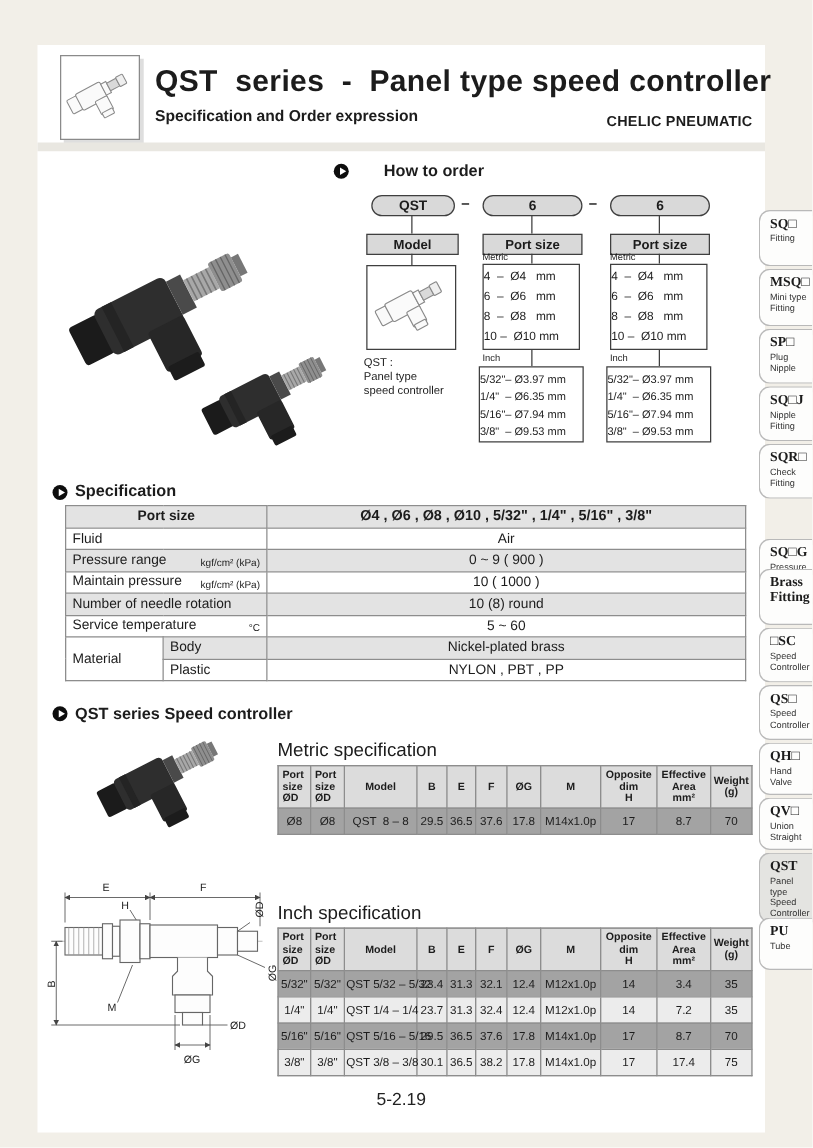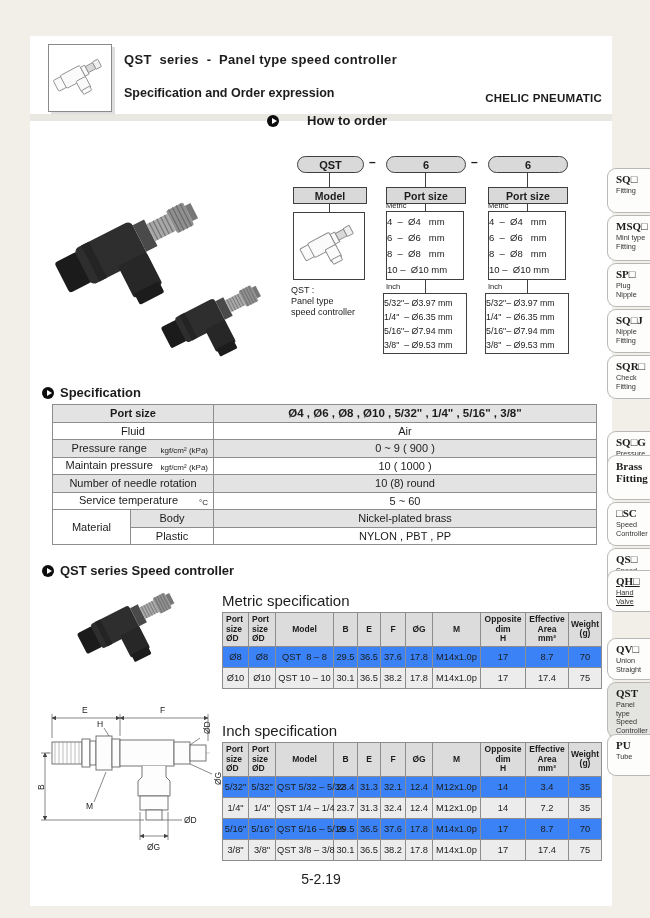--- a/index.html
+++ b/index.html
@@ -4,21 +4,21 @@
 <style>
   html,body{margin:0;padding:0;}
   body{width:650px;height:918px;position:relative;background:#f2efe8;
        font-family:"Liberation Sans",sans-serif;color:#1c1c1c;overflow:hidden;}
   .abs{position:absolute;}
   #content-bg{left:30px;top:36px;width:582px;height:870px;background:#ffffff;}
 
   
   #thumb-box{left:48px;top:44px;width:62px;height:66px;background:#fff;border:1px solid #8a8a8a;
              box-shadow:3px 3px 0 rgba(0,0,0,.13);}
-  #page-title{left:124px;top:52px;font-size:13px;font-weight:bold;white-space:pre;letter-spacing:.3px;}
+  #page-title{left:124px;top:52px;font-size:24px;font-weight:bold;white-space:pre;letter-spacing:.3px;}
   #page-subtitle{left:124px;top:86px;font-size:12.5px;font-weight:bold;}
   #brand{left:400px;top:92px;width:202px;text-align:right;font-size:11.5px;font-weight:bold;letter-spacing:.2px;}
   #header-divider{left:30px;top:114px;width:582px;height:7px;background:#e9e7e1;}
 
   
   .section-head{position:absolute;display:flex;align-items:center;gap:6px;font-weight:bold;font-size:13px;}
   .bullet{width:12px;height:12px;border-radius:50%;background:#0d0d0d;display:inline-flex;
           align-items:center;justify-content:center;flex:0 0 12px;}
   .bullet i{display:block;width:0;height:0;border-left:5px solid #fff;
             border-top:3.5px solid transparent;border-bottom:3.5px solid transparent;margin-left:2px;}
@@ -33,32 +33,32 @@
   .vline{position:absolute;width:1px;background:#3f3f3f;}
   .optbox{display:flex;flex-direction:column;justify-content:center;}
   .opt{white-space:pre;font-size:9.5px;line-height:16px;text-align:left;}
   .opt.small{font-size:8.8px;line-height:14px;}
   .mini-label{position:absolute;font-size:7.5px;}
   .caption{position:absolute;font-size:9px;line-height:11px;white-space:pre-line;}
 
   
   #spec-wrap{left:52px;top:404px;width:545px;}
   #spec-wrap table{border-collapse:collapse;width:100%;table-layout:fixed;border:1.6px solid #3f3f3f;background:#fff;}
-  #spec-wrap td{border:1px solid #8d8d8d;font-size:11px;height:16.5px;padding:0 5px;vertical-align:middle;text-align:center;}
+  #spec-wrap td{border:1px solid #8d8d8d;font-size:11px;height:16.5px;padding:0 5px;vertical-align:middle;}
   #spec-wrap tr.shade{background:#e3e3e3;}
   #spec-wrap td.val{text-align:center;padding:0 2px;}
   #spec-wrap td.bold{font-weight:bold;font-size:11.5px;}
   #spec-wrap td.headlbl{text-align:center;font-weight:bold;}
   #spec-wrap td.matcell{background:#fff;}
   #spec-wrap .unit{float:right;font-size:8px;padding-top:4px;}
 
   
   .dimtab{position:absolute;left:222px;width:379px;}
   .dimtitle{font-size:15px;margin-bottom:3px;}
-  .dimtab table{border-collapse:collapse;border:1.5px solid #444;background:#3b82f6;table-layout:fixed;width:379px;}
+  .dimtab table{border-collapse:collapse;border:1.5px solid #444;background:#a3a3a3;table-layout:fixed;width:379px;}
   .dimtab th{background:#dcdcdc;border:1px solid #8d8d8d;font-size:8.5px;line-height:9.5px;font-weight:bold;
              padding:2px 0;vertical-align:middle;text-align:center;}
   .dimtab th:nth-child(1),.dimtab th:nth-child(2){text-align:left;padding-left:3px;}
   .dimtab td{border:1px solid #8d8d8d;font-size:9.3px;text-align:center;height:18px;white-space:pre;}
   .dimtab tr.alt{background:#ececec;}
 
   
   .tab{position:absolute;right:0;width:43px;background:#fdfdfc;border:1px solid #b9b9b9;border-right:none;
        border-radius:9px 0 0 9px;padding:4px 2px 2px 8px;box-sizing:border-box;}
   .tab.active{background:#e4e4e1;}
@@ -107,21 +107,21 @@
         <rect x="116" y="-12" width="18" height="24" rx="2" fill="#8f8f8f"></rect>
         <path d="M119,-12 V12 M123,-12 V12 M127,-12 V12 M131,-12 V12" stroke="#666" stroke-width="1"></path>
         <rect x="134" y="-8" width="6" height="16" fill="#777"></rect>
       </g>
     </defs>
     <use href="#fit" transform="translate(14,128) rotate(-27) scale(1.06)"></use>
     <use href="#fit" transform="translate(118,188) rotate(-27) scale(0.74)"></use>
   </svg>
 </div>
 
-<div class="section-head" style="left:267px;top:113px;gap:28px;">
+<div class="section-head" style="left:267px;top:129px;gap:28px;">
   <span class="bullet">
       <i></i>
     </span>
   <span>How to order</span>
 </div>
 
 <div class="pill" style="left:297px;top:156px;width:65px;">QST</div>
 <div class="dash" style="left:369px;top:155px;">–</div>
 <div class="pill" style="left:386px;top:156px;width:78px;">6</div>
 <div class="dash" style="left:471px;top:155px;">–</div>
@@ -182,21 +182,21 @@
     <div class="opt small">5/16"– Ø7.94 mm</div>
     <div class="opt small">3/8"  – Ø9.53 mm</div>
   </div>
 <div class="wbox optbox inchbox" style="left:485px;top:293px;width:84px;height:61px;">
     <div class="opt small">5/32"– Ø3.97 mm</div>
     <div class="opt small">1/4"  – Ø6.35 mm</div>
     <div class="opt small">5/16"– Ø7.94 mm</div>
     <div class="opt small">3/8"  – Ø9.53 mm</div>
   </div>
 
-<div class="section-head" style="left:42px;top:385px;">
+<div class="section-head" style="left:42px;top:385px;align-items:flex-end;">
   <span class="bullet">
       <i></i>
     </span>
   <span>Specification</span>
 </div>
 <div id="spec-wrap" class="abs">
   <table>
     <colgroup>
         <col style="width:78px">
         <col style="width:83px">
@@ -376,33 +376,20 @@
           <td>QST  8 – 8</td>
           <td>29.5</td>
           <td>36.5</td>
           <td>37.6</td>
           <td>17.8</td>
           <td>M14x1.0p</td>
           <td>17</td>
           <td>8.7</td>
           <td>70</td>
         </tr>
-        <tr class="alt">
-          <td>Ø10</td>
-          <td>Ø10</td>
-          <td>QST 10 – 10</td>
-          <td>30.1</td>
-          <td>36.5</td>
-          <td>38.2</td>
-          <td>17.8</td>
-          <td>M14x1.0p</td>
-          <td>17</td>
-          <td>17.4</td>
-          <td>75</td>
-        </tr>
       </tbody>
     </table>
 </div>
 <div id="inch-spec-table" class="dimtab" style="top:722px;">
   <div class="dimtitle">Inch specification</div>
   <table>
       <colgroup>
         <col style="width: 26px;">
         <col style="width: 27px;">
         <col style="width: 58px;">
@@ -556,21 +543,21 @@
     <div class="tab" style="top: 502px; min-height: 44px;">
       <div class="code">□SC</div>
       <div class="lab">Speed
 Controller</div>
     </div>
     <div class="tab" style="top: 548px; min-height: 44px;">
       <div class="code">QS□</div>
       <div class="lab">Speed
 Controller</div>
     </div>
-    <div class="tab" style="top: 570px; min-height: 42px; text-decoration: underline;">
+    <div class="tab" style="top: 594px; min-height: 42px;">
       <div class="code">QH□</div>
       <div class="lab">Hand
 Valve</div>
     </div>
     <div class="tab" style="top: 638px; min-height: 42px;">
       <div class="code">QV□</div>
       <div class="lab">Union
 Straight</div>
     </div>
     <div class="tab active" style="top: 682px; min-height: 50px;">

